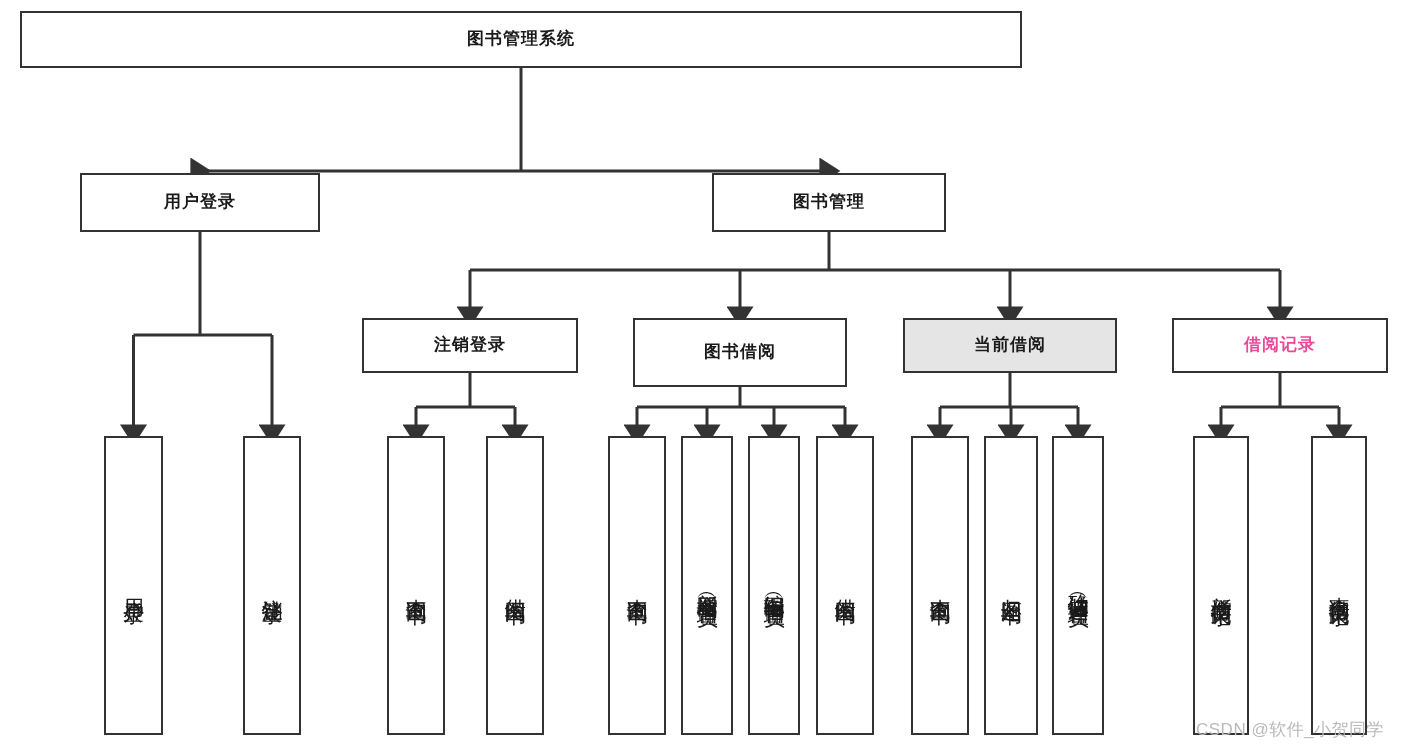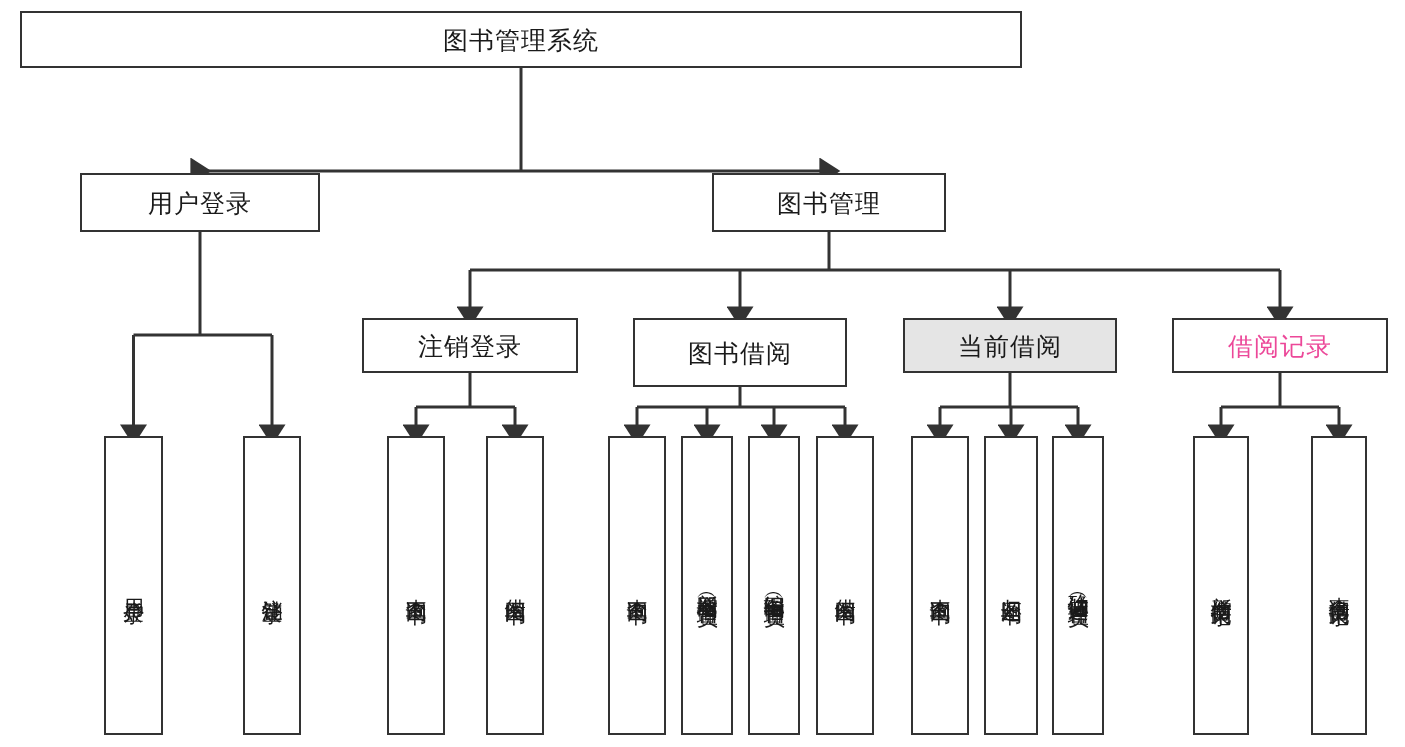--- a/index.html
+++ b/index.html
@@ -31,23 +31,24 @@
     box-sizing: border-box;
     background: #ffffff;
     border: 2px solid #333333;
     display: flex;
     align-items: center;
     justify-content: center;
     color: #1a1a1a;
     text-align: center;
   }
   .node.horizontal {
-    font-size: 25px;
+    font-size: 17px;
     letter-spacing: 1px;
     line-height: 1.2;
+    font-weight: bold;
   }
   .node.vertical {
     writing-mode: vertical-rl;
     text-orientation: upright;
     font-size: 21px;
     line-height: 1.25;
     letter-spacing: 2px;
     padding: 6px 0;
   }
   .node.vertical .node-label {
@@ -169,14 +170,15 @@
         <span class="node-label">确认归还（管理员）</span>
       </div>
       <div class="node vertical" style="left: 1193px; top: 436px; width: 56px; height: 299px; border-color: rgb(51, 51, 51); background: rgb(255, 255, 255); color: rgb(26, 26, 26);">
         <span class="node-label">新增借阅记录</span>
       </div>
       <div class="node vertical" style="left: 1311px; top: 436px; width: 56px; height: 299px; border-color: rgb(51, 51, 51); background: rgb(255, 255, 255); color: rgb(26, 26, 26);">
         <span class="node-label">查询借阅记录</span>
       </div>
     </div>
 
+  <div class="watermark" style="left: 1196px; top: 718px; color: rgb(185, 185, 185);">CSDN @软件_小贺同学</div>
 
 </div>
 
 </body></html>

